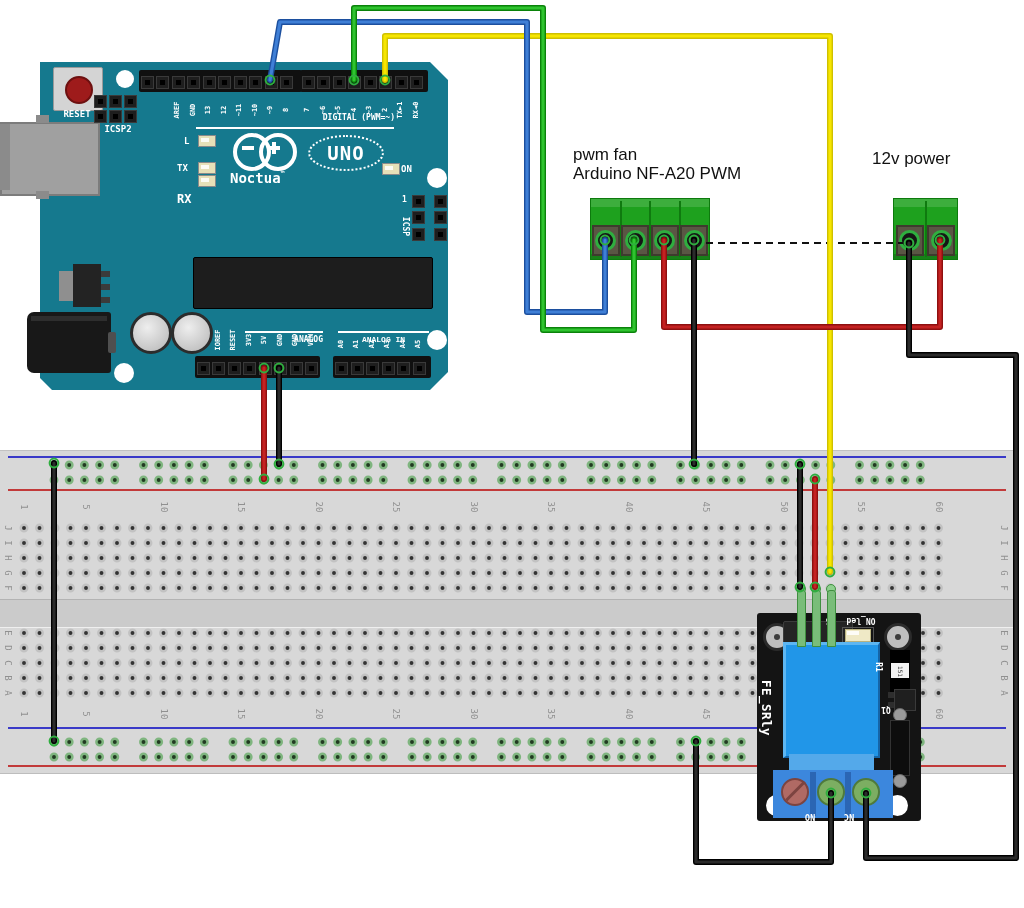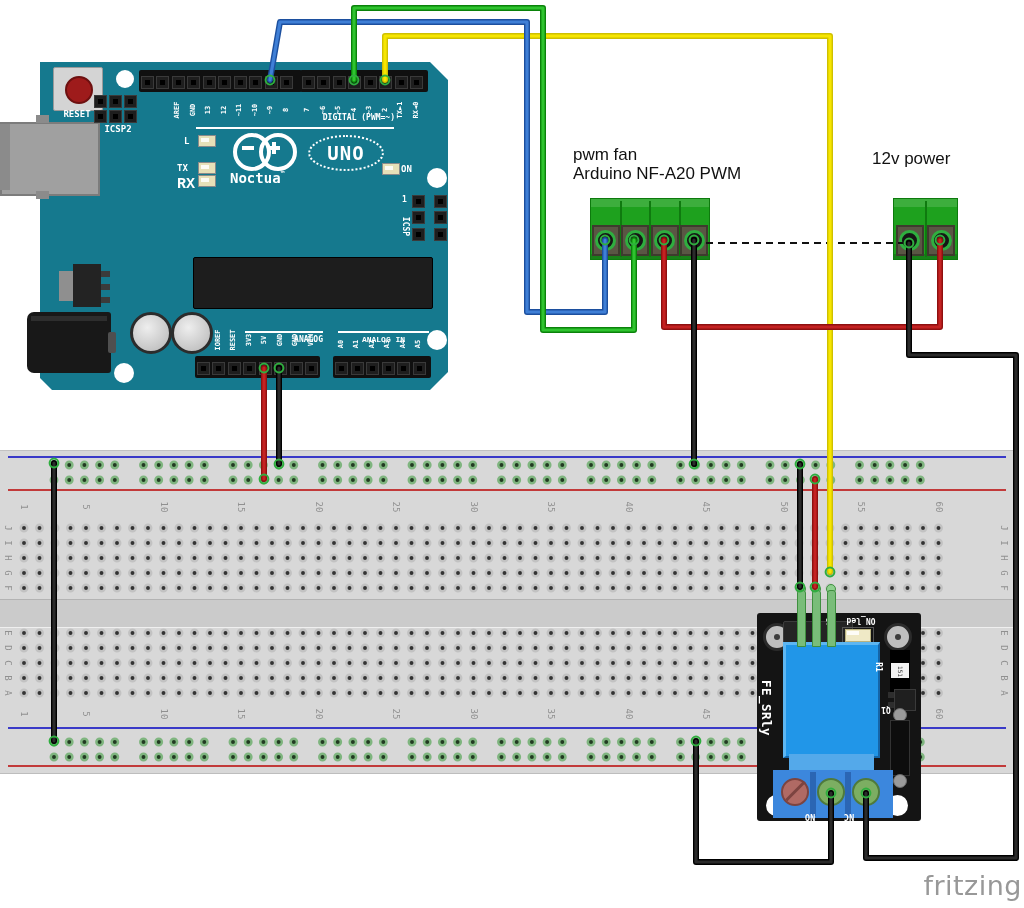--- a/index.html
+++ b/index.html
@@ -1019,21 +1019,21 @@
       <div class="vlab" style="position: absolute; left: 400px; top: 339px; z-index: 23;">A5</div>
     </div>
 
   <div class="silk" style="left:290px;top:113px;width:105px;font-size:8px;text-align:right;z-index:23;">DIGITAL (PWM=~)</div>
   <div class="abs" style="left:196px;top:127px;width:198px;height:2px;background:#fff;z-index:23;"></div>
 
   <div class="silk" style="left:184px;top:136px;width:10px;font-size:9px;z-index:23;">L</div>
   <div class="led" style="left:198px;top:135px;z-index:23;"></div>
   <div class="silk" style="left:177px;top:163px;width:18px;font-size:9px;z-index:23;">TX</div>
   <div class="led" style="left:198px;top:162px;z-index:23;"></div>
-  <div class="silk" style="left:177px;top:176px;width:18px;font-size:15px;z-index:23;font-family:Liberation Mono, monospace;">RX</div>
+  <div class="silk" style="left:177px;top:192px;width:18px;font-size:12px;z-index:23;">RX</div>
   <div class="led" style="left:198px;top:175px;z-index:23;"></div>
 
   <div class="abs" style="left:233px;top:133px;width:30px;height:30px;border:4px solid #fff;border-radius:50%;z-index:23;"></div>
   <div class="abs" style="left:259px;top:133px;width:30px;height:30px;border:4px solid #fff;border-radius:50%;z-index:23;"></div>
   <div class="abs" style="left:242px;top:146px;width:12px;height:4px;background:#fff;z-index:24;"></div>
   <div class="abs" style="left:268px;top:146px;width:12px;height:4px;background:#fff;z-index:24;"></div>
   <div class="abs" style="left:272px;top:142px;width:4px;height:12px;background:#fff;z-index:24;"></div>
 
   <div class="silk" style="left:230px;top:170px;font-size:14px;z-index:23;"><span>Noctua</span><span style="font-size:7px;vertical-align:top;">™</span></div>
 
@@ -1230,14 +1230,13 @@
         <circle cx="54" cy="741" r="4.4" fill="none" stroke="#2fae3f" stroke-width="2"></circle>
         <circle cx="800" cy="464" r="4.4" fill="none" stroke="#2fae3f" stroke-width="2"></circle>
         <circle cx="800" cy="587" r="4.4" fill="none" stroke="#2fae3f" stroke-width="2"></circle>
         <circle cx="909" cy="243" r="4.4" fill="none" stroke="#2fae3f" stroke-width="2"></circle>
         <circle cx="866" cy="793" r="4.4" fill="none" stroke="#2fae3f" stroke-width="2"></circle>
         <circle cx="831" cy="793" r="4.4" fill="none" stroke="#2fae3f" stroke-width="2"></circle>
         <circle cx="696" cy="741" r="4.4" fill="none" stroke="#2fae3f" stroke-width="2"></circle>
       </g>
     </svg>
 
-  <div class="watermark" style="left:900px;top:870px;width:122px;">fritzing</div>
 </div>
 
 </body></html>

